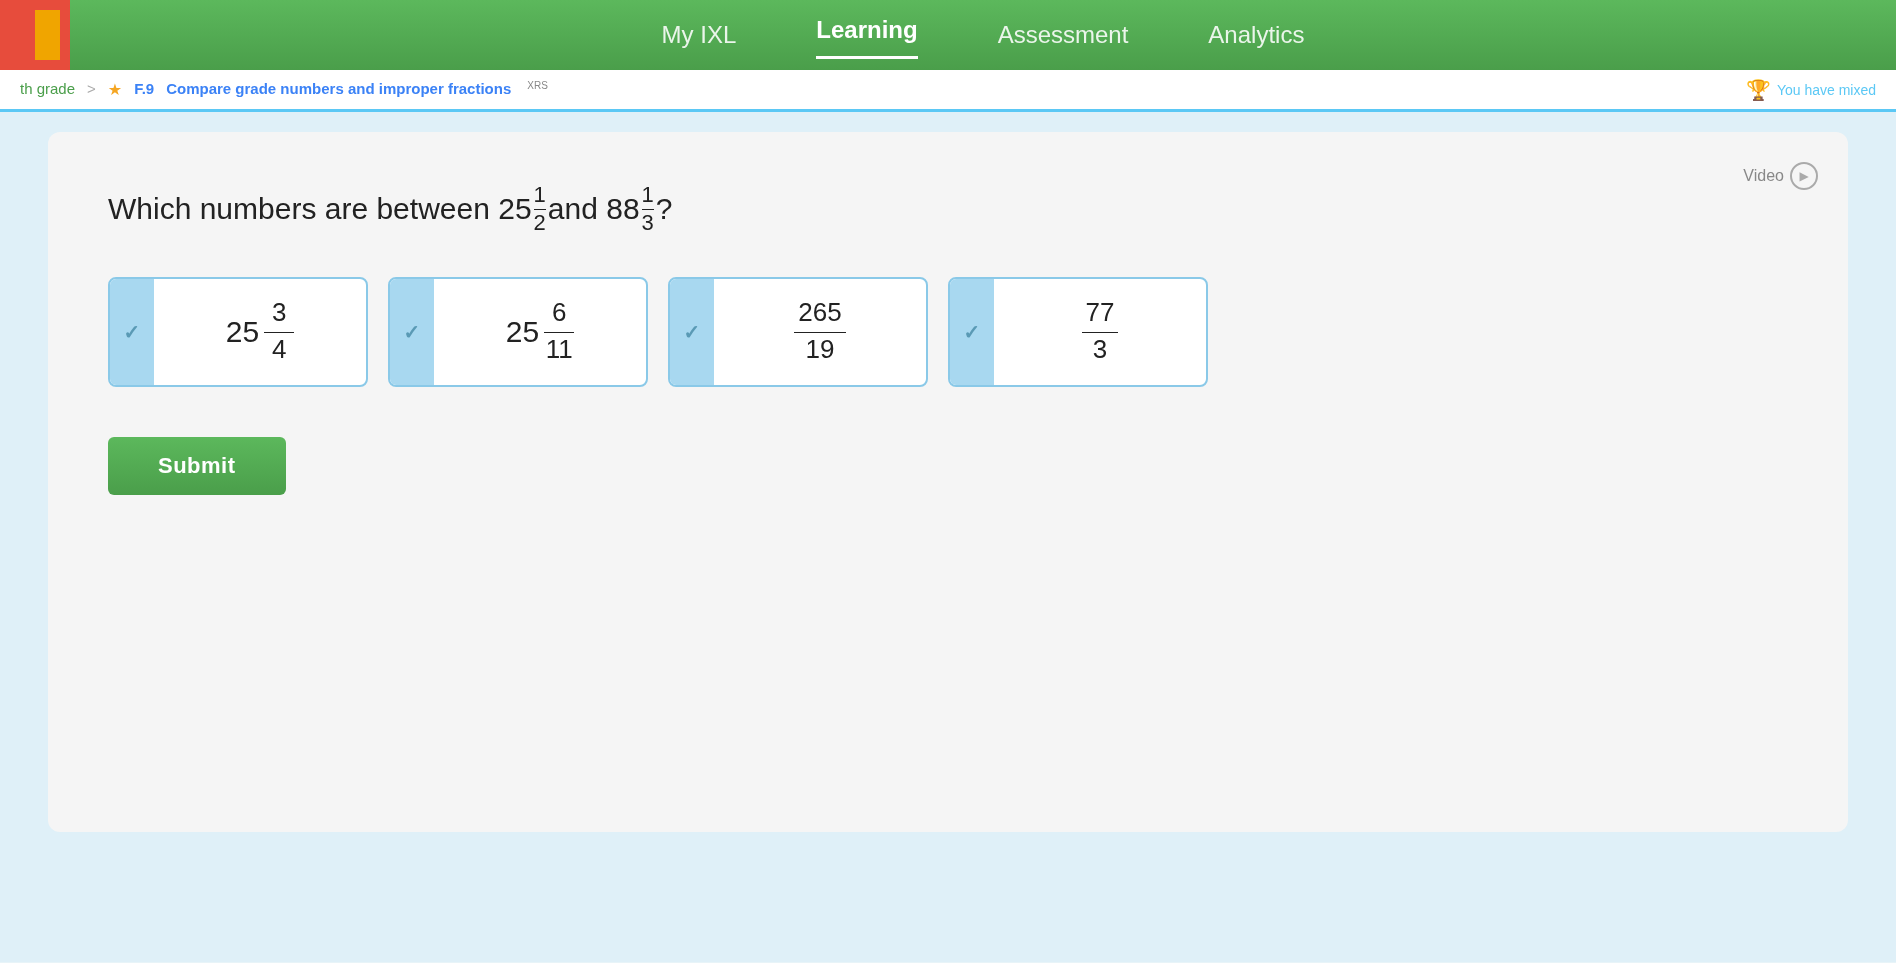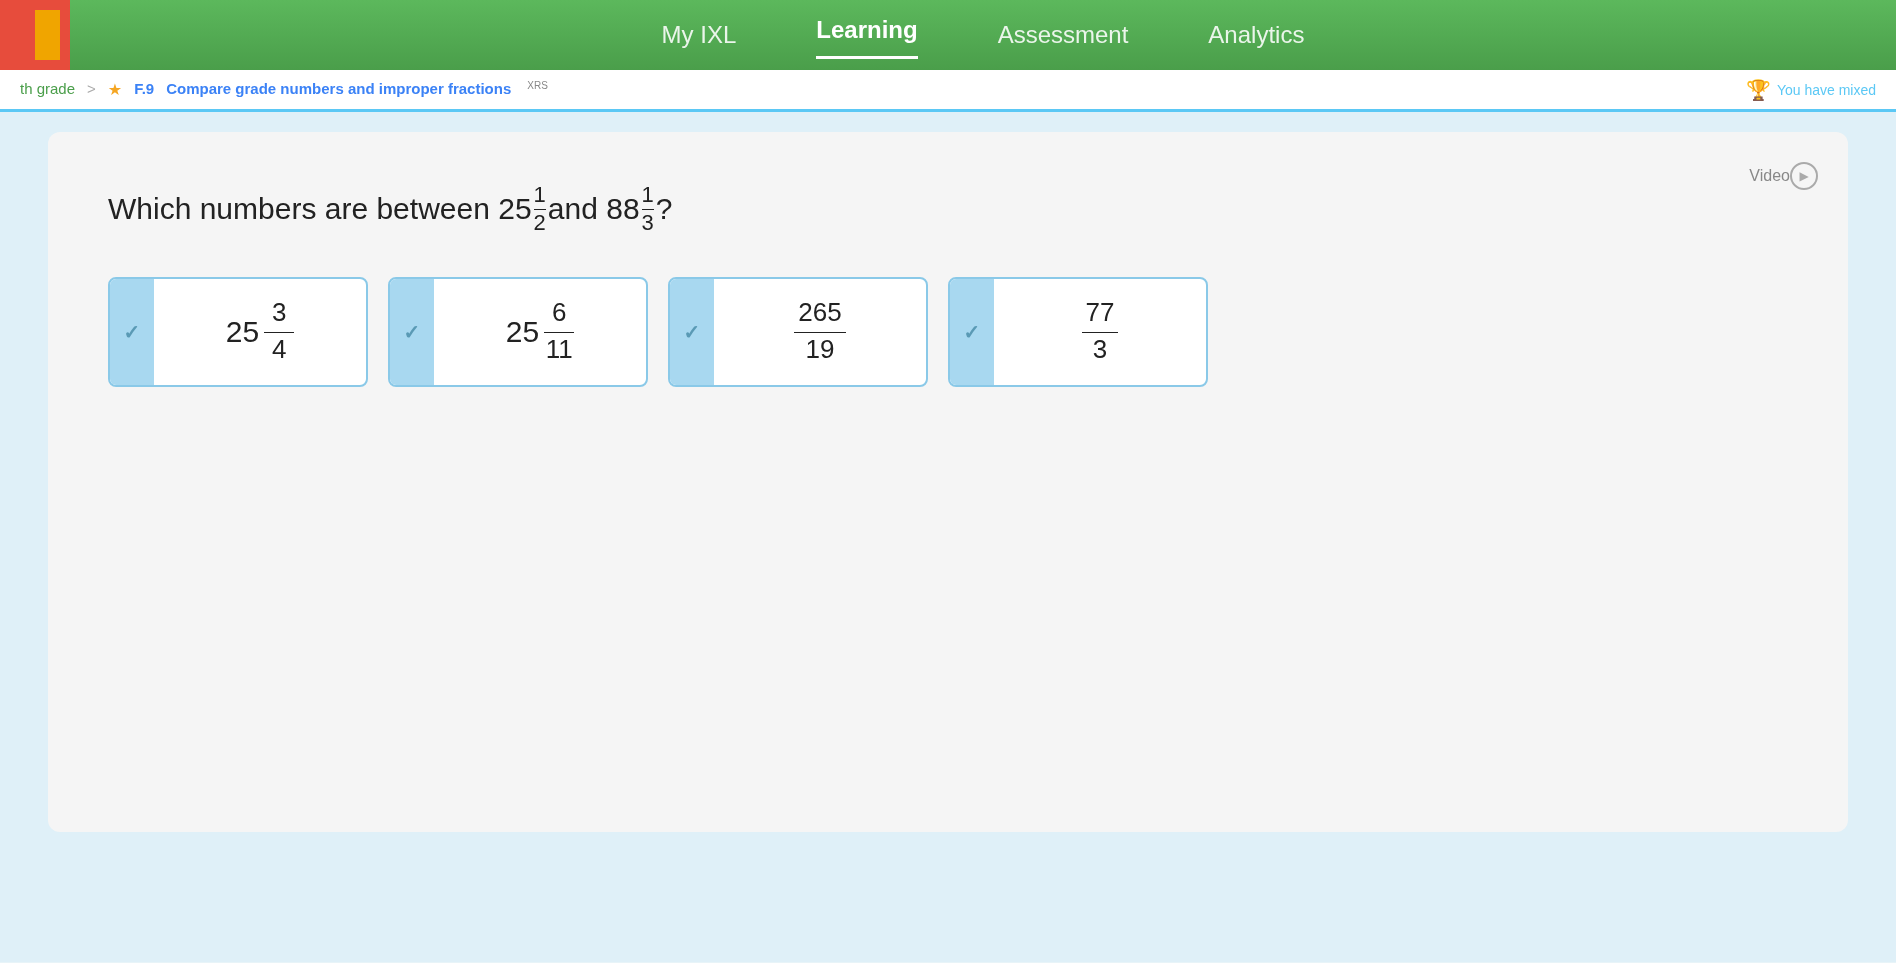--- a/index.html
+++ b/index.html
@@ -135,20 +135,21 @@
 
     .video-btn {
       position: absolute;
       top: 30px;
       right: 30px;
       color: #888;
       font-size: 16px;
       cursor: pointer;
       display: flex;
       align-items: center;
+      gap: 6px;
     }
 
     .video-icon {
       width: 28px;
       height: 28px;
       border-radius: 50%;
       border: 2px solid #aaa;
       display: flex;
       align-items: center;
       justify-content: center;
@@ -403,15 +404,16 @@
           <div class="choice-fraction">
             <span class="num">77</span>
             <span class="den">3</span>
           </div>
         </div>
       </div>
 
     </div>
 
     
+    <button class="submit-btn">Submit</button>
 
   </div>
 </div>
 
 </body></html>

